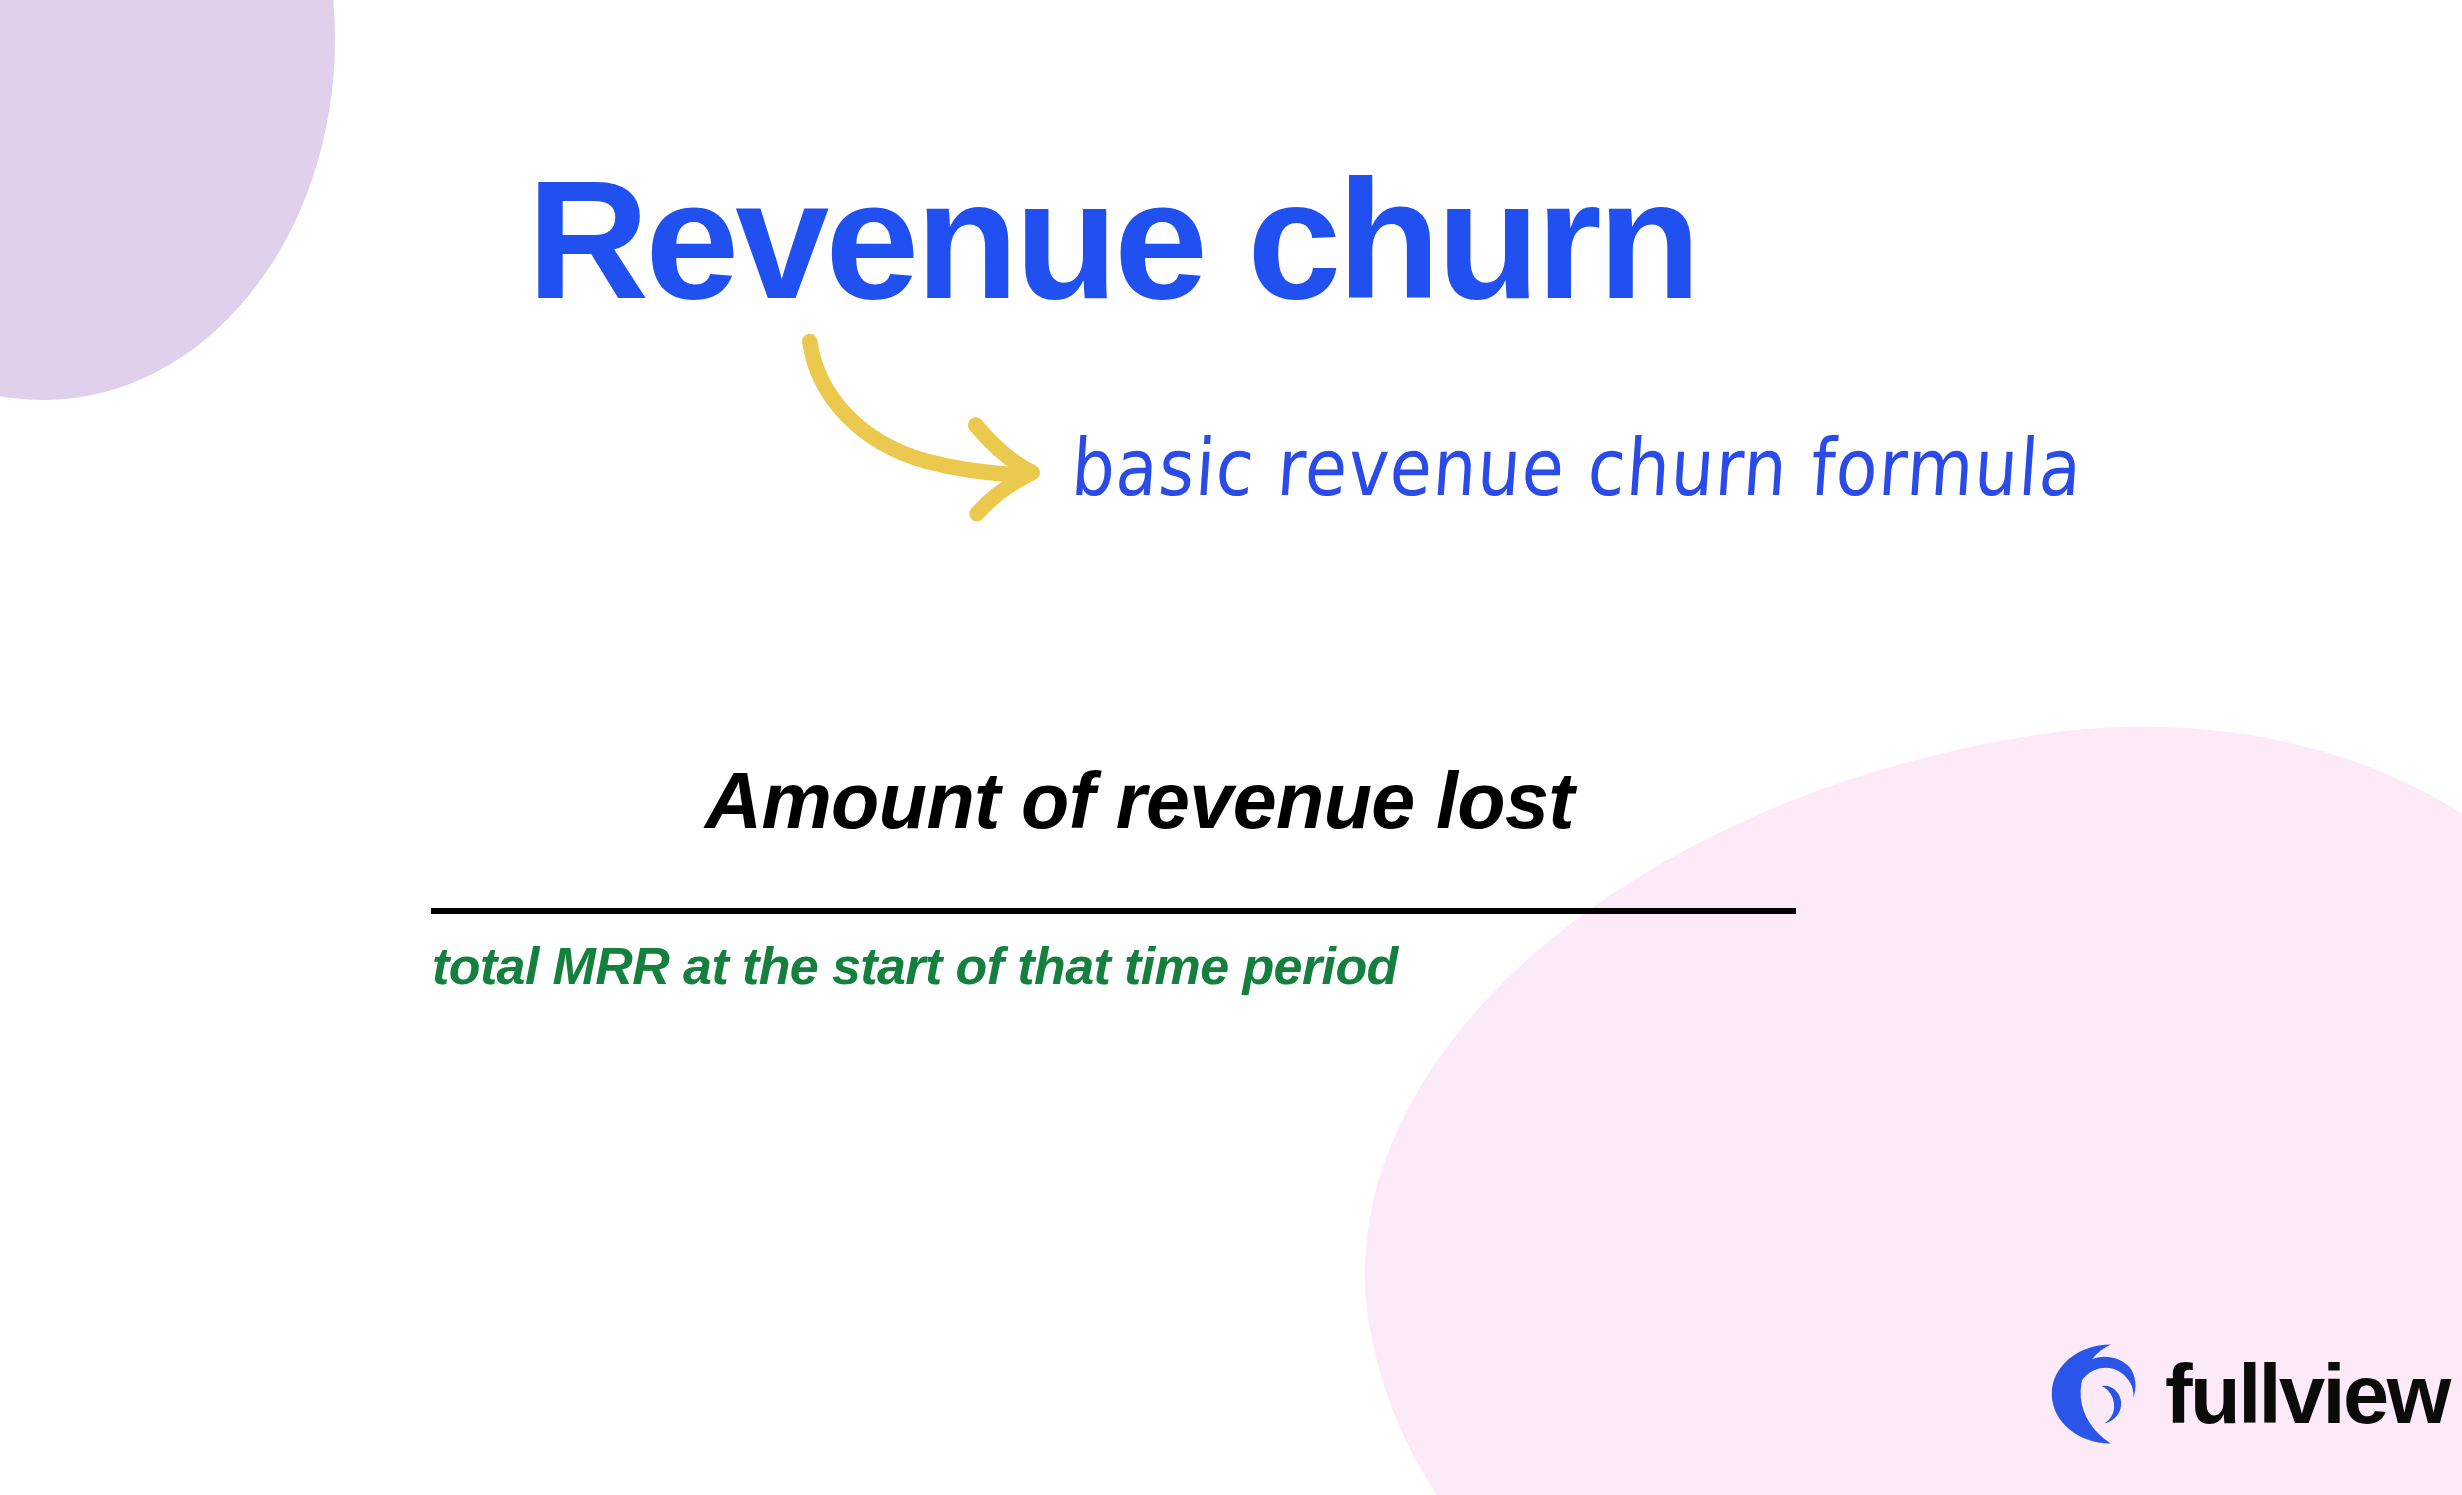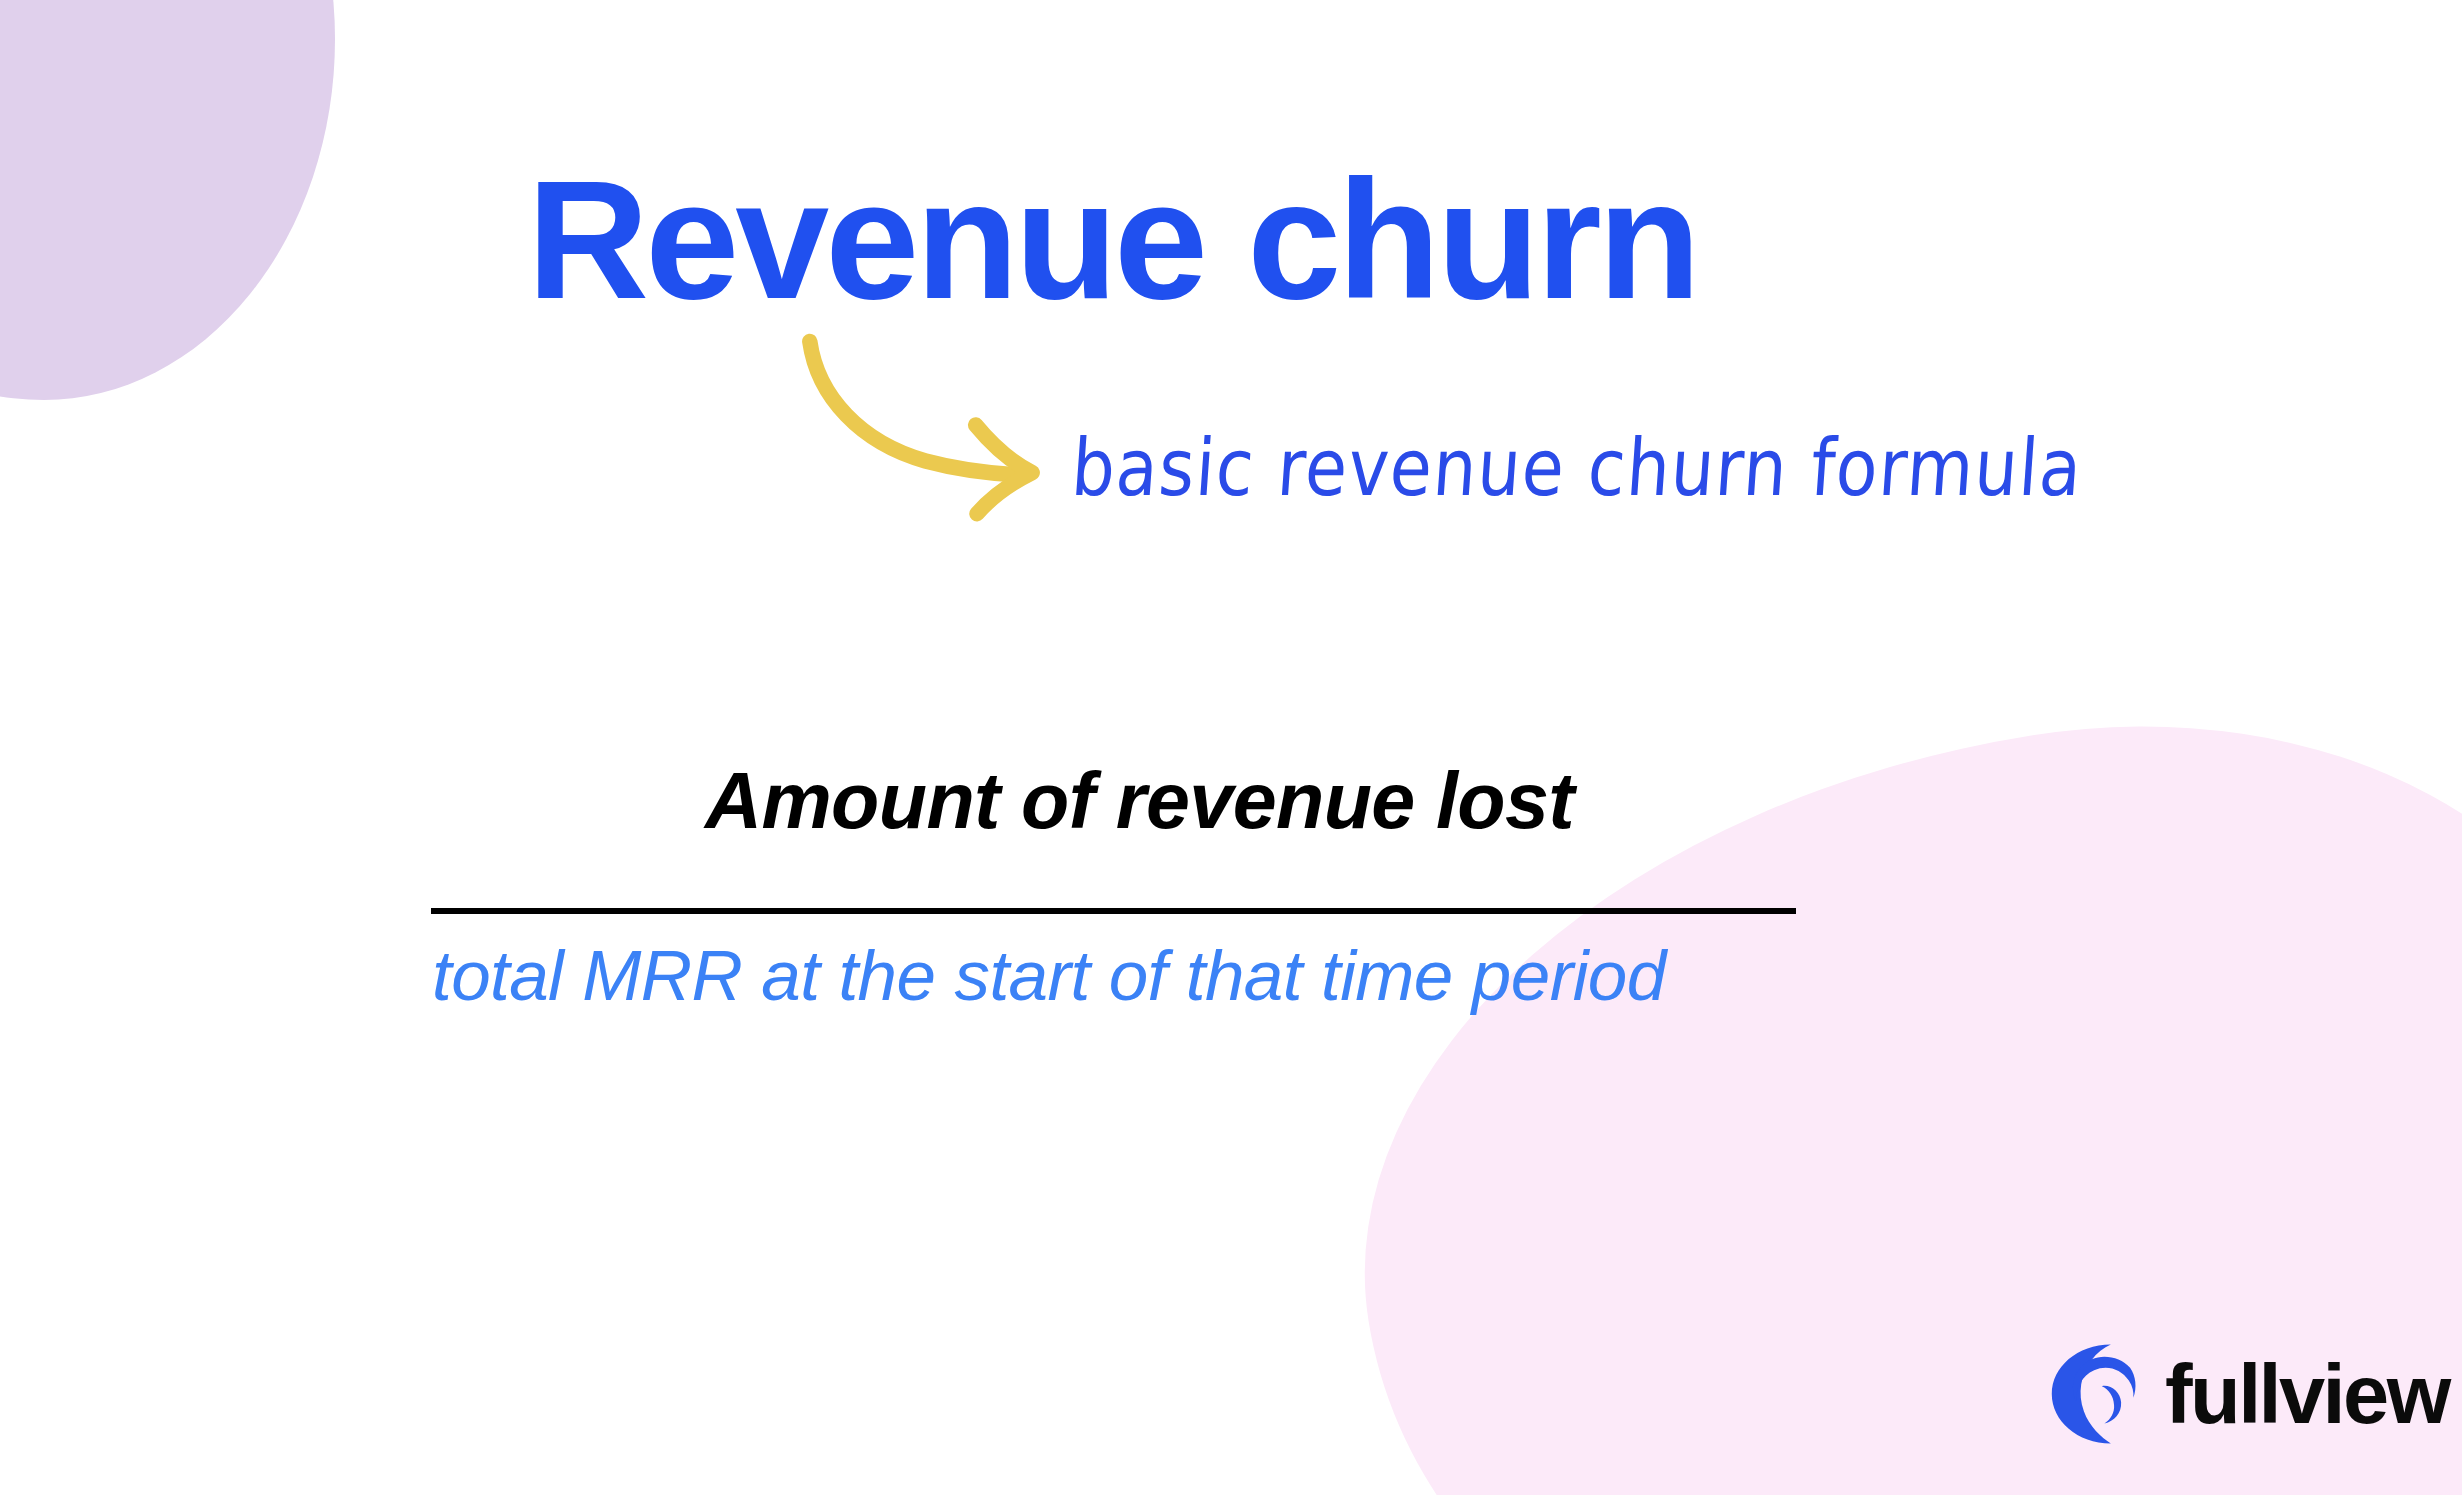--- a/index.html
+++ b/index.html
@@ -107,24 +107,24 @@
     top: 892px;
     width: 1365px;
     height: 5.8px;
     background: #000000;
     pointer-events: auto;
   }
   .denominator {
     position: absolute;
     left: 432px;
     top: 924px;
-    font-size: 71px;
-    font-weight: 400;
+    font-size: 52px;
+    font-weight: 700;
     font-style: italic;
-    color: #3b82f6;
+    color: #15803d;
     letter-spacing: -0.6px;
     white-space: nowrap;
     line-height: 1.0;
     pointer-events: auto;
   }
   .multiplier {
     position: absolute;
     left: 1935px;
     top: 830px;
     font-size: 107px;

